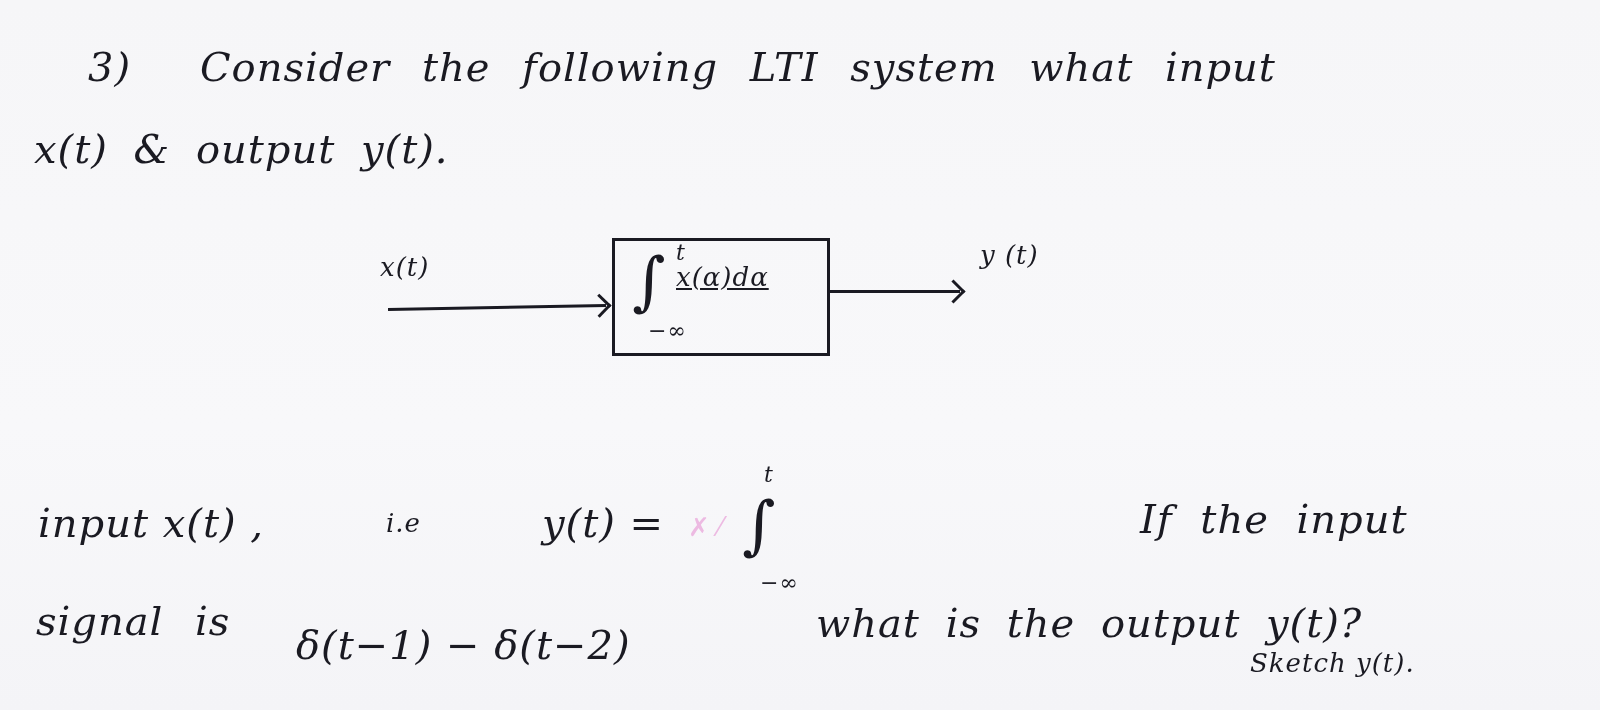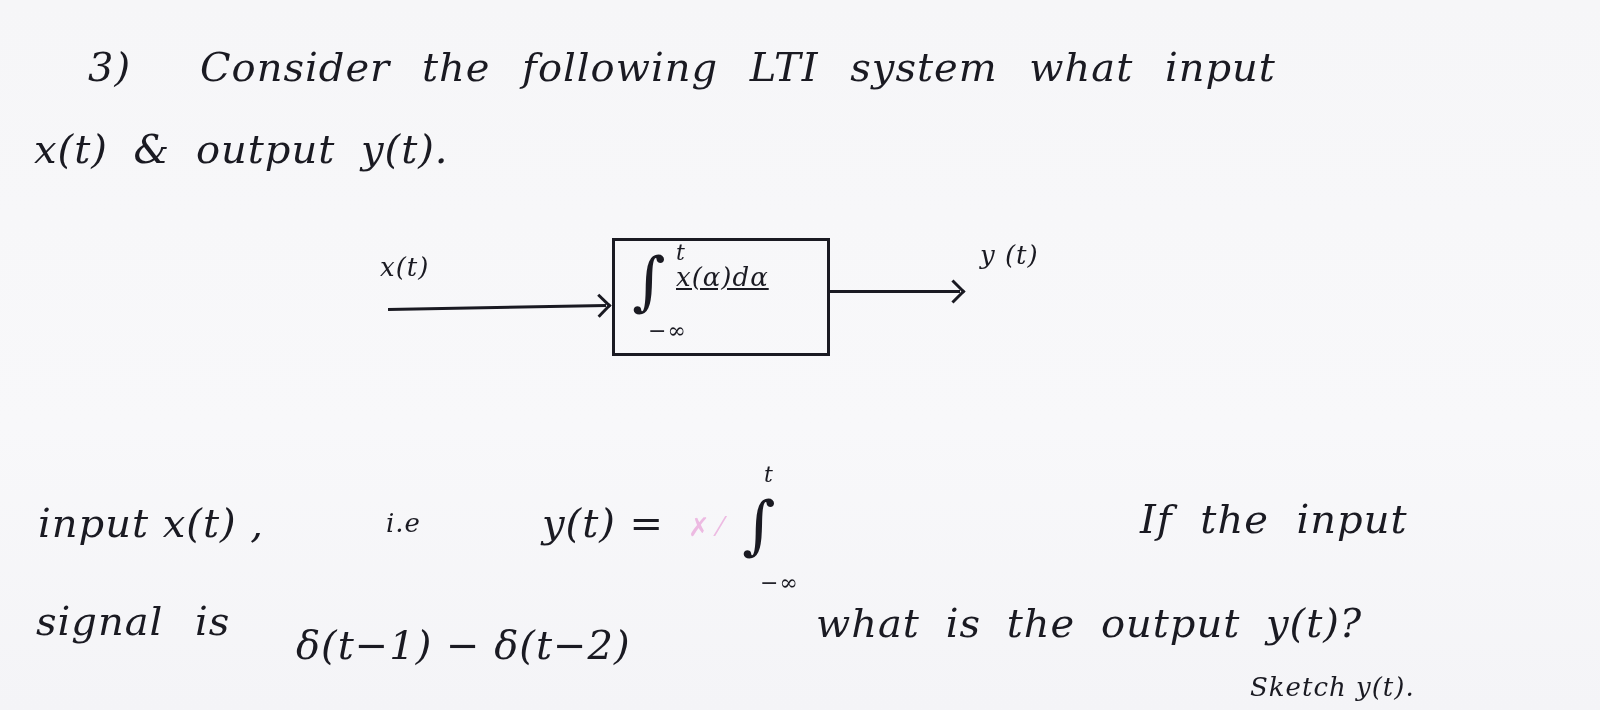--- a/index.html
+++ b/index.html
@@ -57,14 +57,14 @@
   <div class="pink" style="left:688px;top:512px;">✗ ⁄</div>
   <div class="hw tiny" style="left:764px;top:462px;">t</div>
   <div class="int-sign" style="left:742px;top:488px;">∫</div>
   <div class="hw tiny" style="left:760px;top:570px;">−∞</div>
   <div class="hw" style="left:36px;top:598px;word-spacing:18px;">signal is</div>
 
   <div class="hw" style="left:1140px;top:496px;word-spacing:14px;">If the input</div>
   <div class="hw" style="left:296px;top:598px;margin-top:24px;">δ(t−1) − δ(t−2)</div>
   <div class="hw" style="left:816px;top:592px;word-spacing:12px;margin-top:8px;">what is the output y(t)?</div>
 
-  <div class="hw hw-sm" style="left:1250px;top:648px;margin-top:24px;">Sketch y(t).</div>
+  <div class="hw hw-sm" style="left:1250px;top:648px;">Sketch y(t).</div>
 </div>
 
 </body></html>

